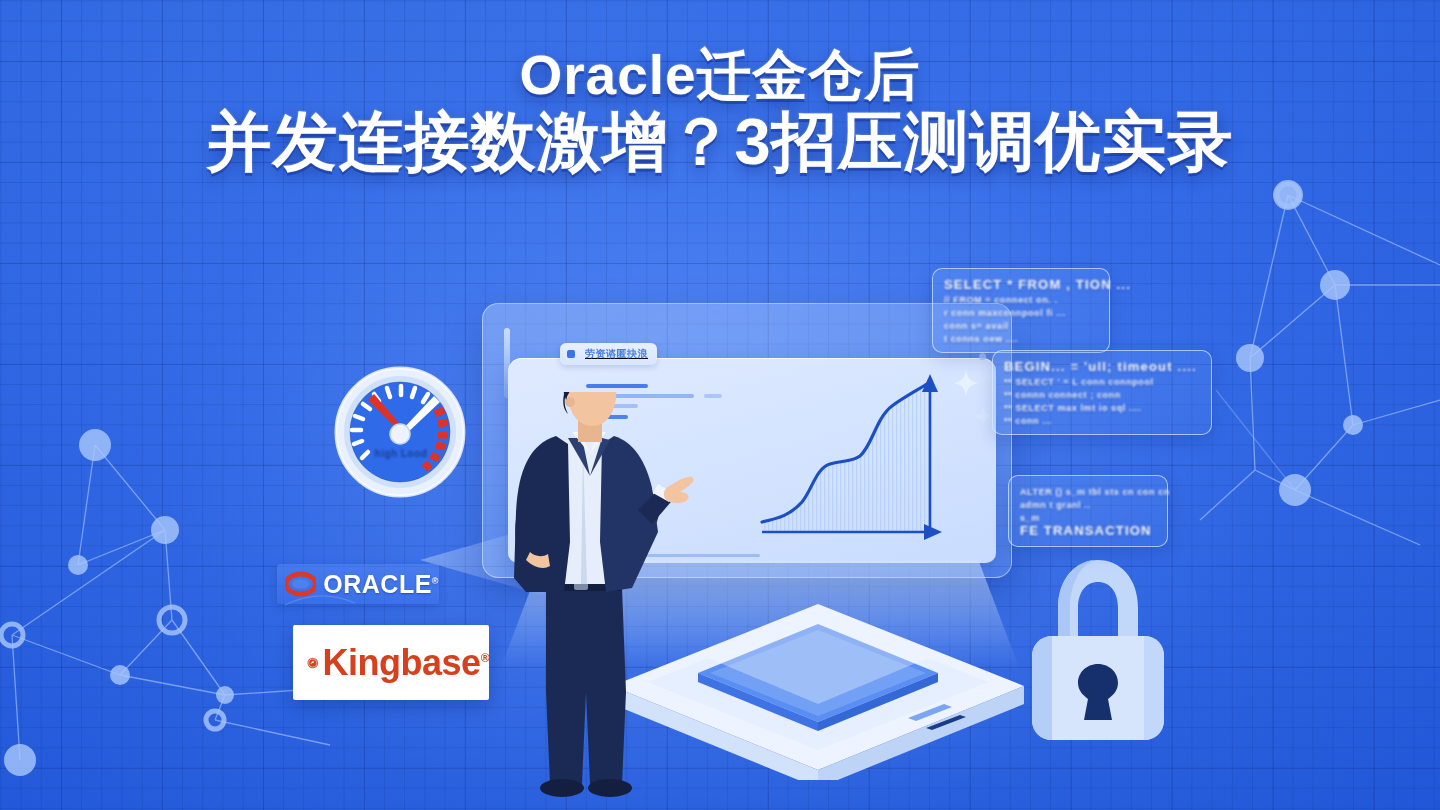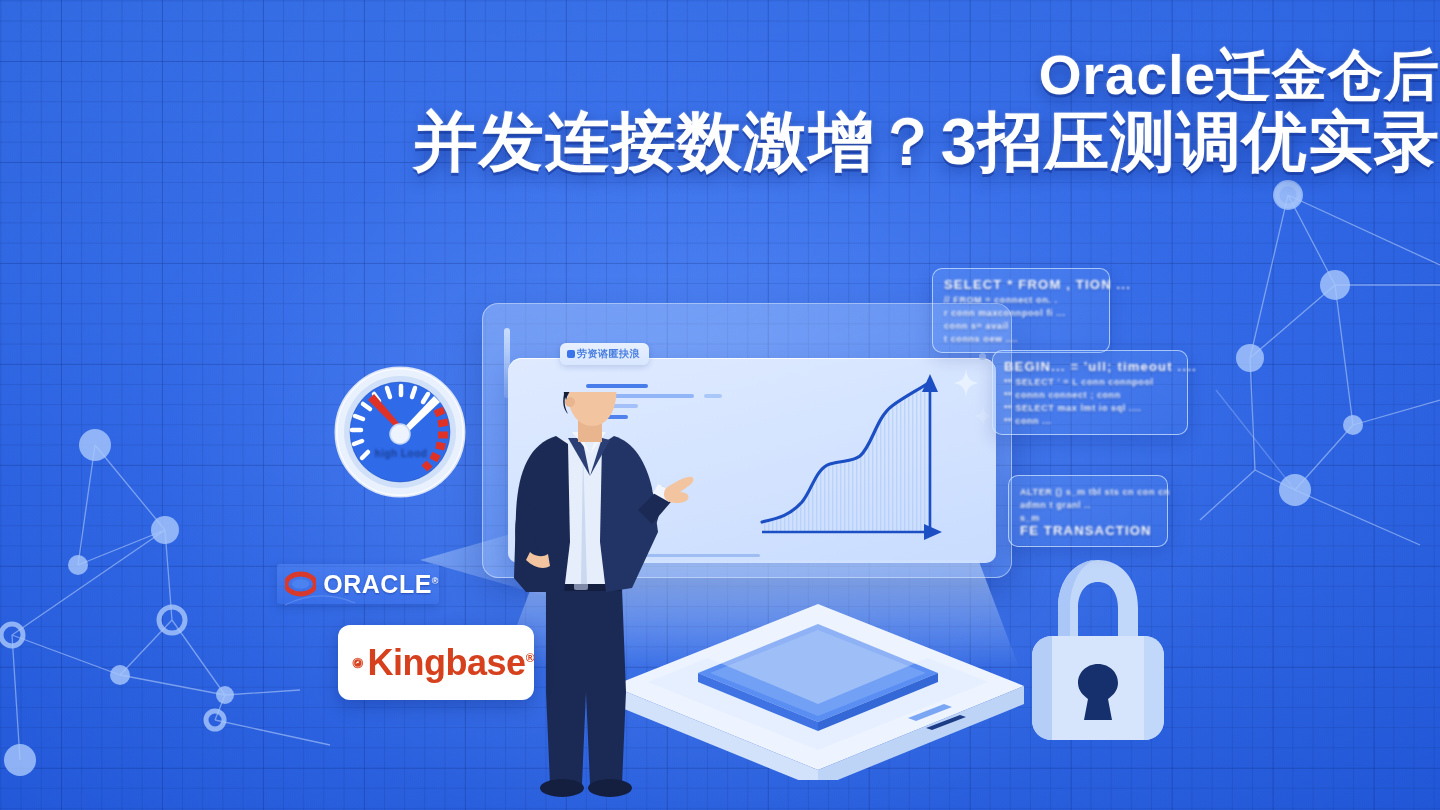--- a/index.html
+++ b/index.html
@@ -28,21 +28,21 @@
       linear-gradient(to bottom, rgba(10,45,140,.22) 1.4px, transparent 1.4px);
     background-size:101px 101px;
   }
   .vign { position:absolute; inset:0;
     background:radial-gradient(ellipse 1100px 700px at 50% 45%, rgba(255,255,255,.10), rgba(10,40,130,.18) 95%); }
 
   
   svg.net { position:absolute; inset:0; width:1440px; height:810px; }
 
   
-  #headline { position:absolute; left:0; right:0; top:44px; text-align:right; z-index:40; }
+  #headline { position:absolute; left:0; right:0; top:44px; text-align:center; z-index:40; }
   .t-line { color:#ffffff; font-weight:bold; letter-spacing:1px;
             text-shadow:0 3px 0 rgba(16,50,150,.55), 0 6px 16px rgba(8,30,110,.45),
                         0 0 2px rgba(255,255,255,.5); }
   #t1 { font-size:55px; line-height:62px; }
   #t2 { font-size:65px; line-height:64px; margin-top:4px; }
   #subpill { position:absolute; left:50%; transform:translateX(-50%); top:212px; z-index:40;
              background:linear-gradient(180deg,#1f52cf,#143fae);
              border-radius:30px; padding:11px 34px 13px;
              box-shadow:0 4px 14px rgba(8,28,95,.40), inset 0 1px 0 rgba(255,255,255,.18); }
   #subpill span { color:#fff; font-size:22px; font-weight:bold; letter-spacing:1.5px;
@@ -55,22 +55,22 @@
     box-shadow:0 18px 40px rgba(10,35,120,.28); }
   #panelstalk { position:absolute; left:504px; top:328px; width:6px; height:70px;
     background:linear-gradient(180deg, rgba(235,244,255,.85), rgba(200,224,255,.25));
     border-radius:4px; }
   #innercard { position:absolute; left:508px; top:358px; width:488px; height:205px;
     background:linear-gradient(165deg,#dfeaff 0%,#d3e3ff 55%,#c9dcff 100%);
     border-radius:14px 14px 10px 10px;
     box-shadow:0 10px 26px rgba(12,40,130,.22), inset 0 1px 0 rgba(255,255,255,.8); }
   #charttag { position:absolute; left:560px; top:343px; height:22px;
     background:linear-gradient(180deg,#e7f0ff,#d8e6ff); border-radius:6px;
-    padding:3px 9px 3px 7px; display:flex; align-items:center; gap:2px;
-    box-shadow:0 2px 6px rgba(15,50,140,.18); }
+    padding:3px 9px 3px 7px; display:flex; align-items:center; gap:10px;
+    box-shadow:0 2px 6px rgba(15,50,140,.18);text-decoration:underline; }
   #charttag .dot { width:8px; height:8px; border-radius:2px; background:#3a74ea; }
   #charttag .lbl { font-size:10px; color:#4a7fe0; filter:blur(.7px); letter-spacing:.5px; font-weight:bold;}
 
   
   #beam { position:absolute; left:500px; top:560px; width:520px; height:110px;
     background:linear-gradient(180deg, rgba(214,232,255,.55), rgba(214,232,255,0));
     clip-path:polygon(8% 0,92% 0,100% 100%,0 100%); filter:blur(2px); }
   #beamL { position:absolute; left:420px; top:520px; width:140px; height:80px;
     background:linear-gradient(100deg, rgba(205,228,255,.45), rgba(205,228,255,0));
     clip-path:polygon(0 50%,100% 0,100% 100%); filter:blur(1px); }
@@ -96,38 +96,38 @@
 
   
   #oraclelogo { position:absolute; left:277px; top:564px; width:162px; height:40px;
     background:linear-gradient(180deg, rgba(84,135,245,.55), rgba(62,116,238,.45));
     border-radius:3px; display:flex; align-items:center; gap:7px; padding-left:8px;
     box-shadow:0 3px 10px rgba(10,35,120,.22); }
   #oracleword { color:#fff; font-size:25px; font-weight:bold; letter-spacing:.5px;
     text-shadow:0 1px 2px rgba(10,35,120,.45); }
   #oracleword sup { font-size:9px; vertical-align:super; }
   #kingbase { position:absolute; left:293px; top:625px; width:196px; height:75px;
-    background:#ffffff; border-radius:12px; display:flex; align-items:center; gap:4px;
-    padding-left:14px; box-shadow:0 6px 18px rgba(8,30,110,.30);margin-left:45px; }
+    background:#ffffff; border-radius:2px; display:flex; align-items:center; gap:4px;
+    padding-left:14px; box-shadow:0 6px 18px rgba(8,30,110,.30); }
   #kbword { color:#d6401c; font-size:36px; font-weight:bold; letter-spacing:-.5px; }
   #kbword sup { font-size:12px; color:#d6401c; }
 
   
   #lock { position:absolute; left:1010px; top:552px; width:175px; height:200px; }
 
   
   .code { position:absolute; border:1.3px solid rgba(215,234,255,.70); border-radius:10px;
           background:linear-gradient(150deg, rgba(110,160,250,.30), rgba(90,140,245,.16));
           padding:8px 11px; box-shadow:0 6px 18px rgba(10,35,120,.18); }
   .code .ln { color:#ffffff; white-space:nowrap; text-shadow:0 1px 2px rgba(10,35,120,.5); }
   .code .ln.hd { font-size:13px; font-weight:bold; letter-spacing:1.2px; filter:blur(.85px); }
   .code .ln.bd { font-size:9px; font-weight:bold; letter-spacing:.6px; filter:blur(1.05px);
                  opacity:.93; margin-top:3px; }
   #code1 { left:932px; top:268px; width:178px; }
-  #code2 { left:992px; top:350px; width:196px; }
+  #code2 { left:992px; top:350px; width:220px; }
   #code3 { left:1008px; top:440px; width:160px;margin-top:35px; }
 
   .spark { position:absolute; color:#e8f1ff; }
 </style>
 </head>
 <body>
 
 <div id="stage">
 
   <div class="grid-layer"></div>

